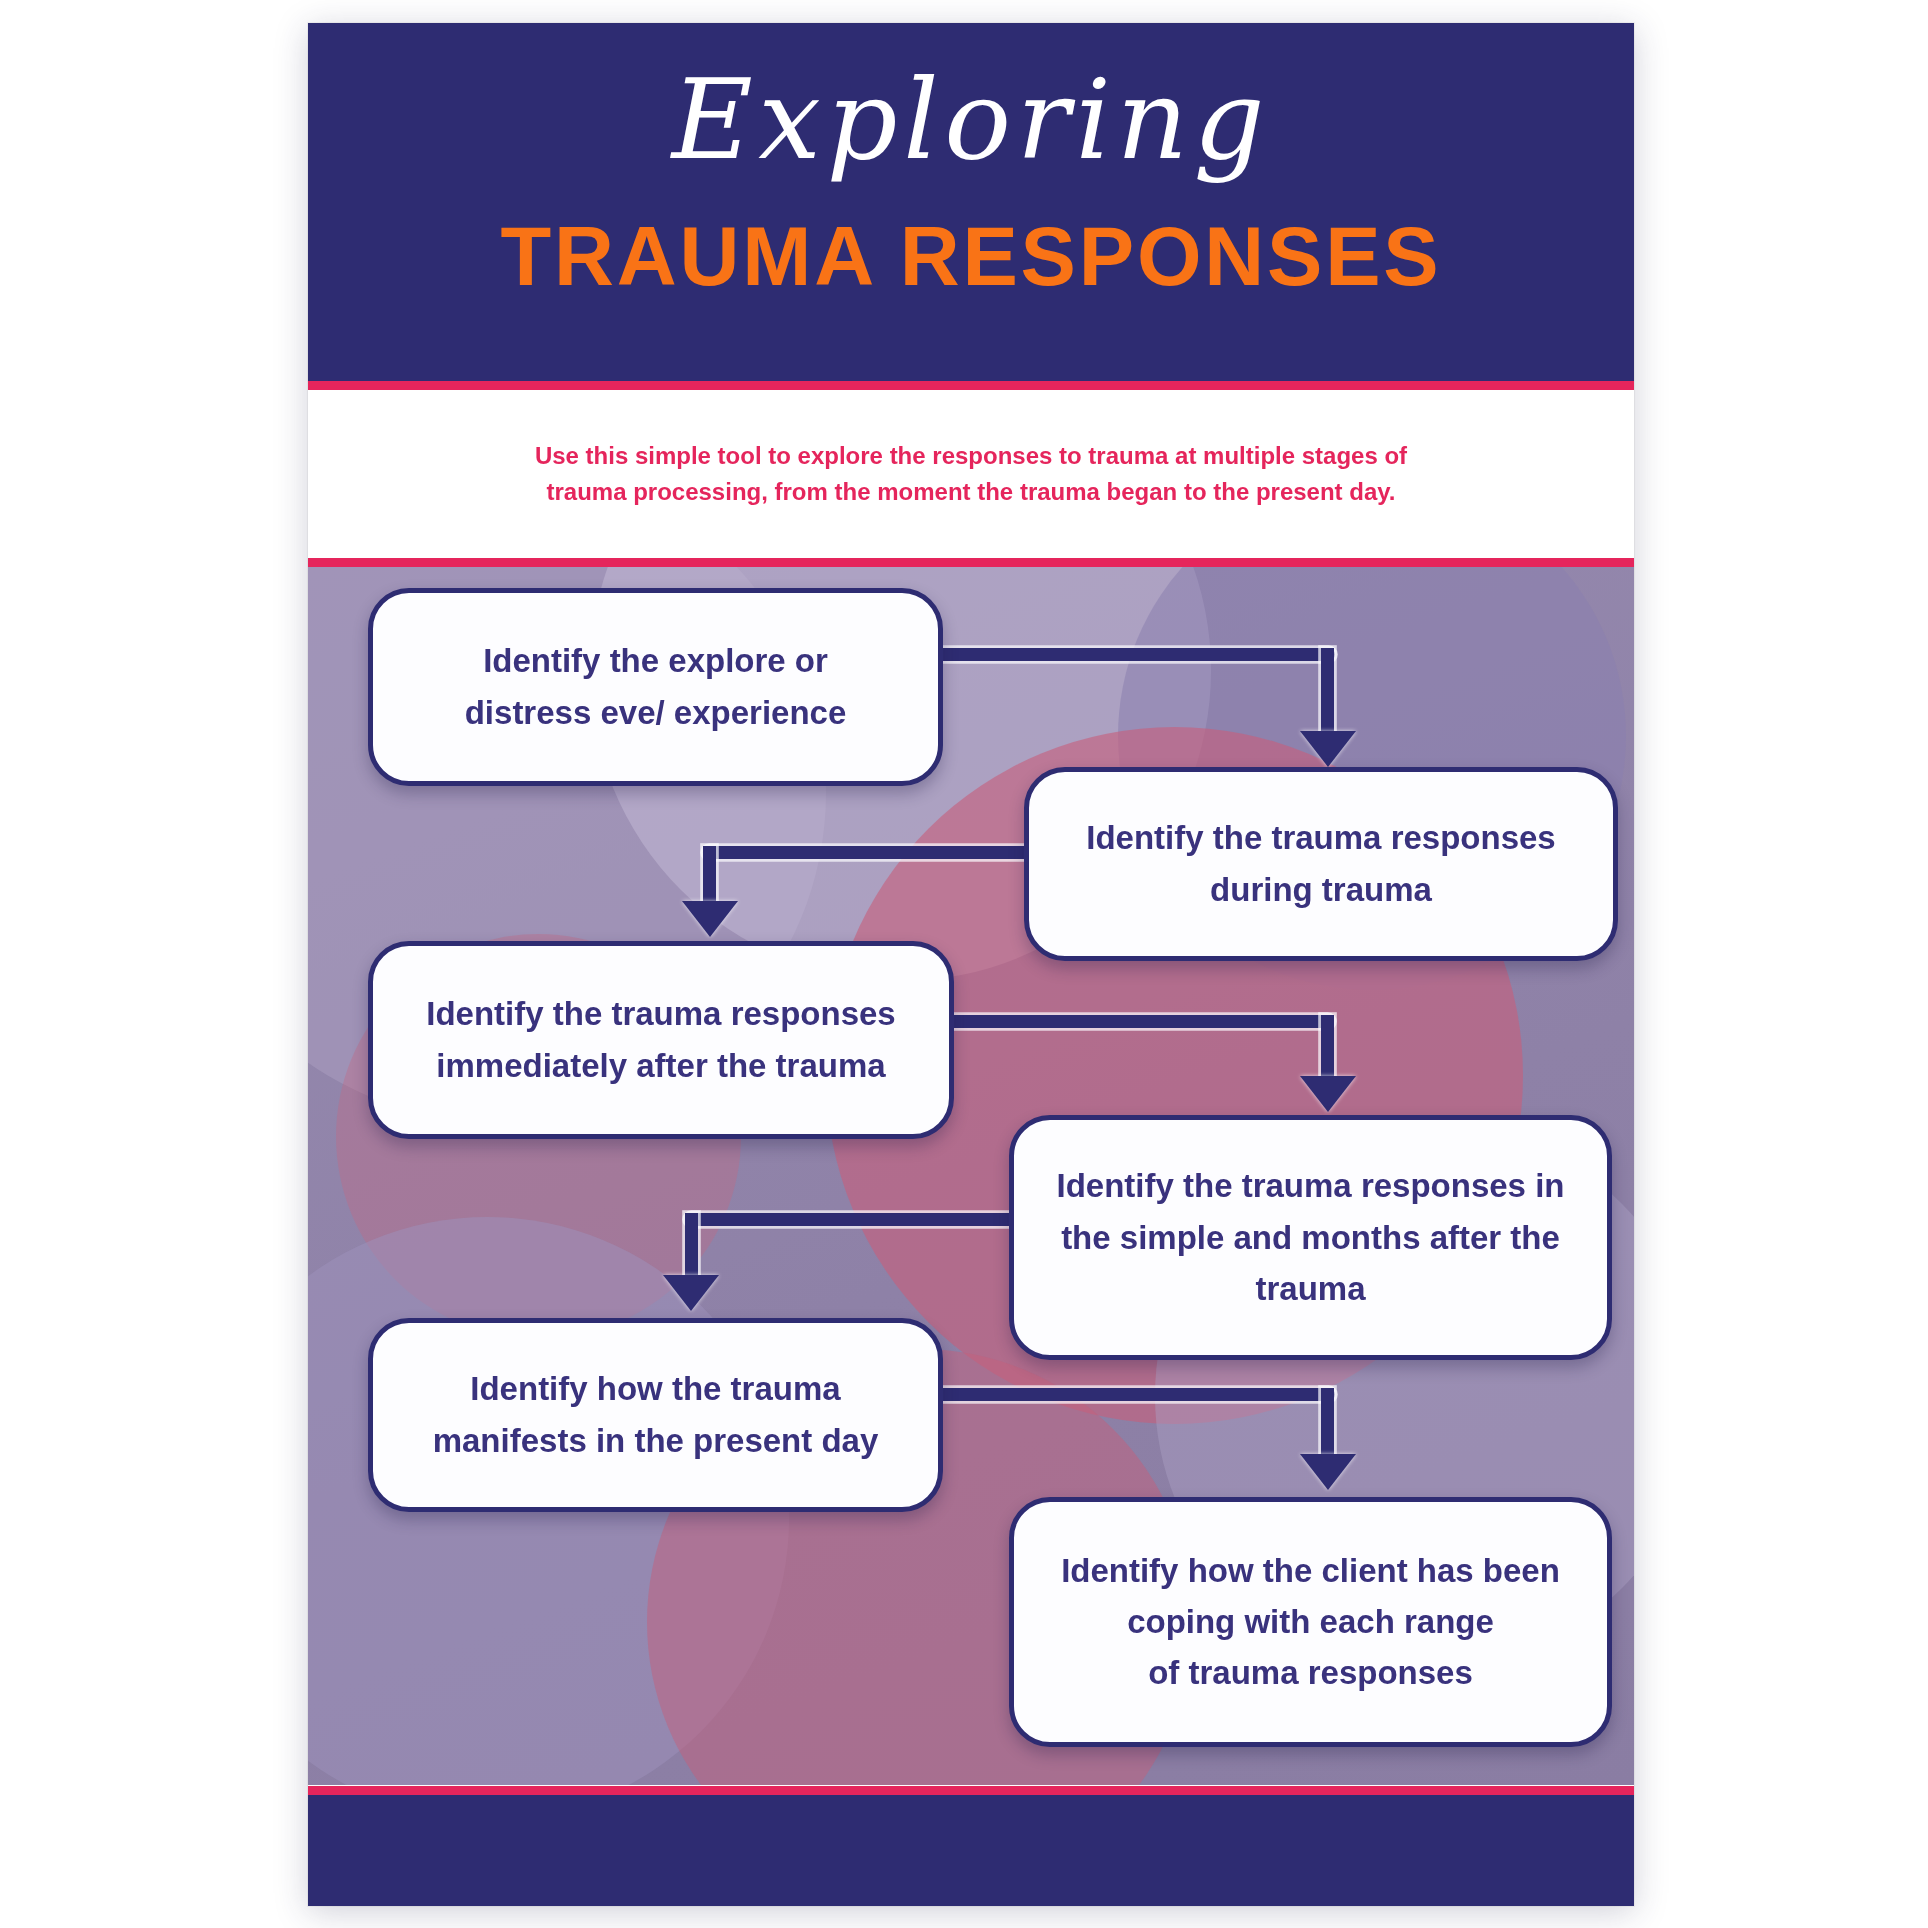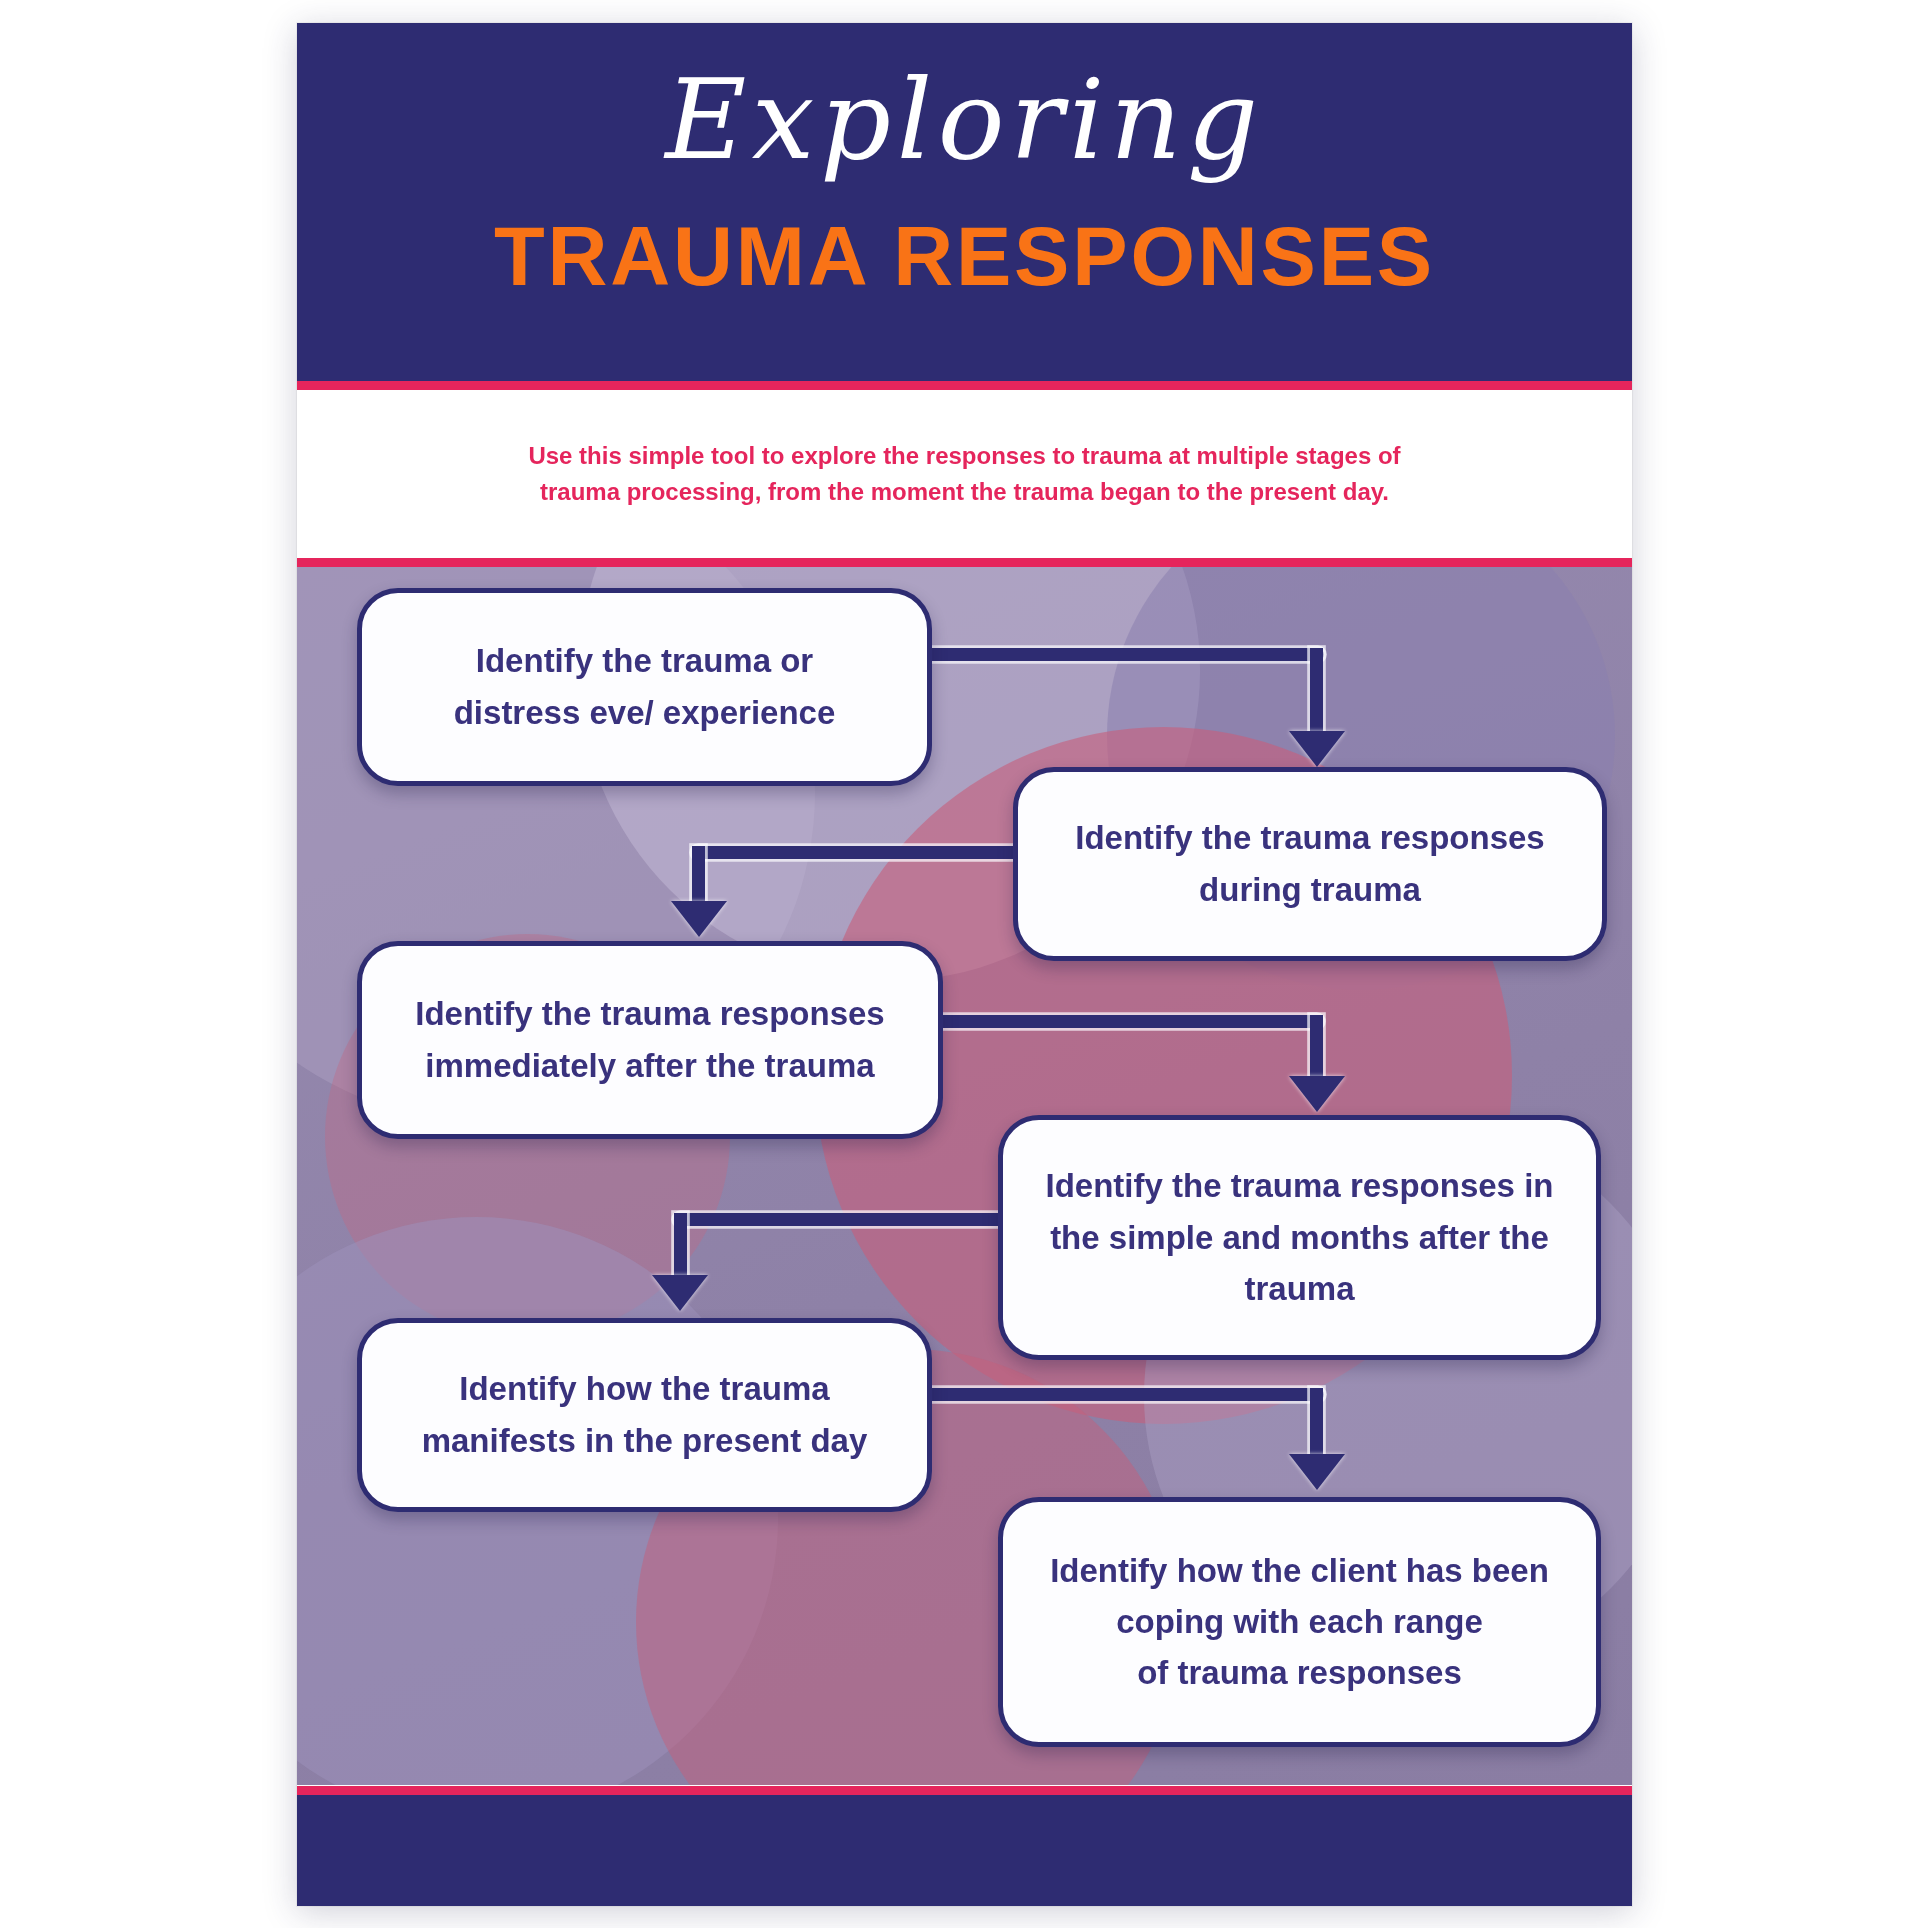--- a/index.html
+++ b/index.html
@@ -1,24 +1,23 @@
 <!DOCTYPE html>
 <html style="--navy: #2e2c72; --pink: #e5255c; --bodyPurple: #9186ac; --boxText: #39327d;font-size:15px"><head>
 <meta charset="utf-8">
 <style>
   html,body{margin:0;padding:0;}
   body{
     width:1928px;height:1928px;position:relative;background:#ffffff;
     font-family:"Liberation Sans", sans-serif;overflow:hidden;
   }
   .poster{
-    position:absolute;left:297px;top:22.6px;width:1326px;height:1883px;
+    position:absolute;left:308px;top:22.6px;width:1326px;height:1883px;
     background:#ffffff;overflow:hidden;
     box-shadow:0 5.6px 32px rgba(40,40,80,.22), 0 0 0 0.9px rgba(0,0,0,.05);
-    padding-left:9px;
   }
   
   .header-band{position:absolute;left:0;top:0;width:100%;height:358px;background:var(--navy);}
   .script-word{
     position:absolute;top:32px;left:0;width:100%;text-align:center;
     font-family:"DejaVu Serif", cursive;font-style:italic;font-weight:400;
     font-size:111px;color:#ffffff;letter-spacing:5.6px;
   }
   .main-title{
     position:absolute;top:186px;left:0;width:100%;text-align:center;
@@ -155,21 +154,21 @@
       <div class="bar vbar a4v"></div>
       <div class="head a4k"></div>
     </div>
     <div>
       <div class="bar hbar a5h"></div>
       <div class="bar vbar a5v"></div>
       <div class="head a5k"></div>
     </div>
 
     <div class="node n1">
-      <div class="node-text">Identify the trauma or
+      <div class="node-text">Identify the explore or
 distress eve/ experience</div>
     </div>
     <div class="node n2">
       <div class="node-text">Identify the trauma responses
 during trauma</div>
     </div>
     <div class="node n3">
       <div class="node-text">Identify the trauma responses
 immediately after the trauma</div>
     </div>

